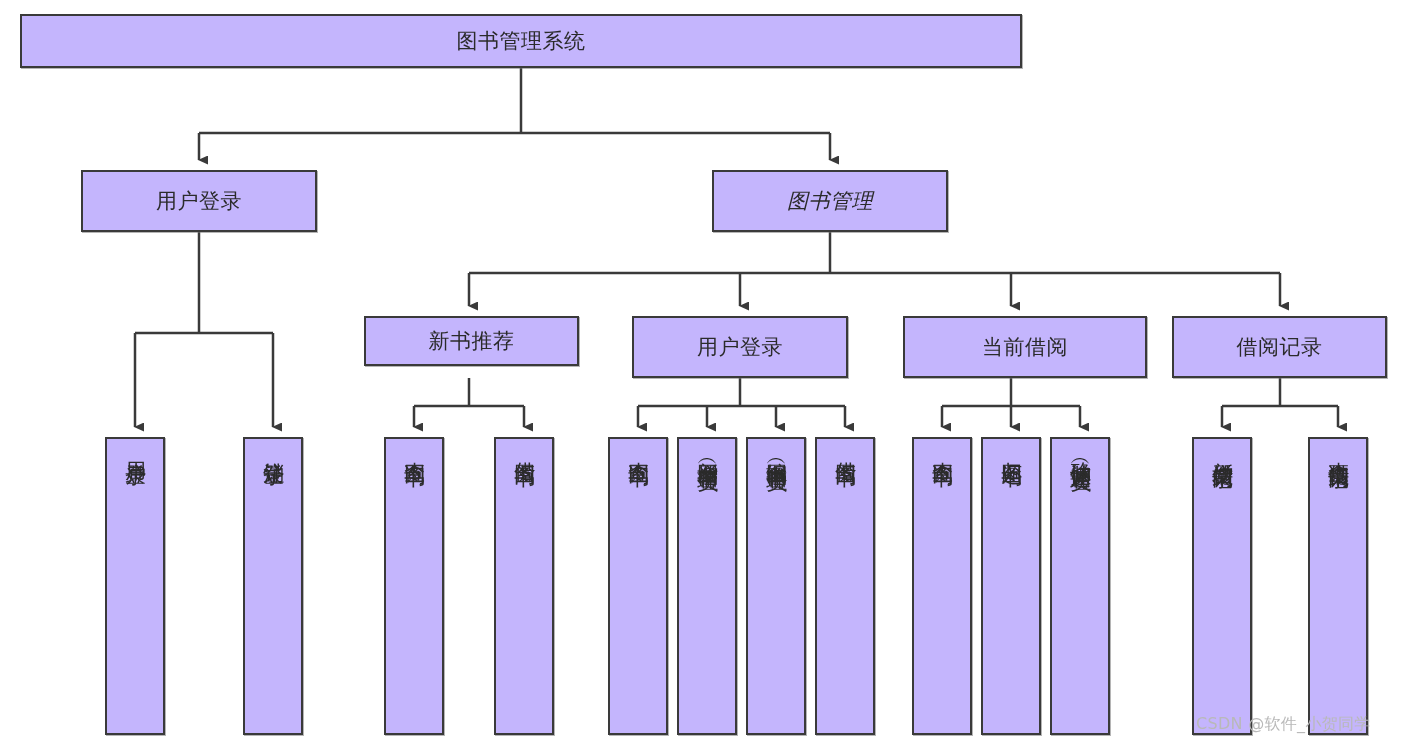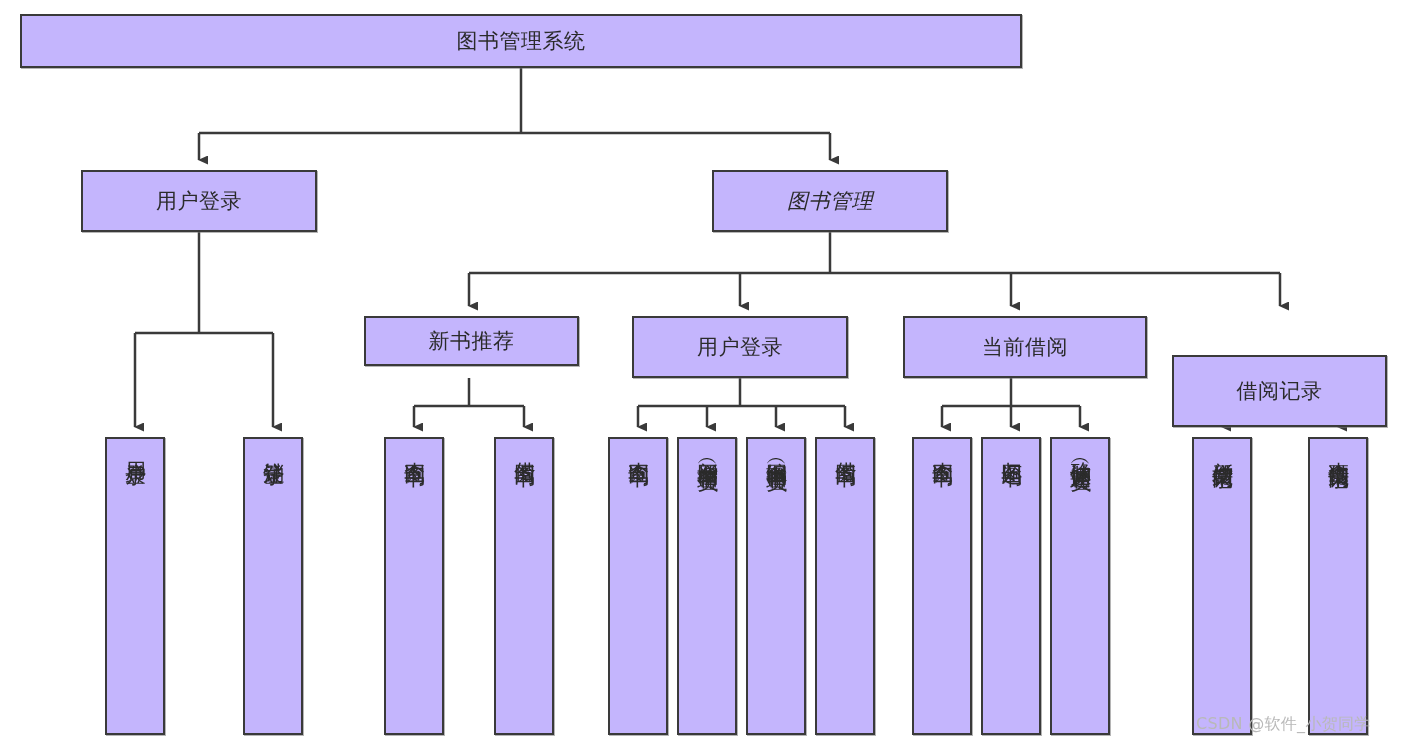--- a/index.html
+++ b/index.html
@@ -140,21 +140,21 @@
 
   <div class="node h" style="left:352px; top:316px; width:215px; height:50px;margin-left:12px;">
     <span class="label">新书推荐</span>
   </div>
   <div class="node h" style="left:632px; top:316px; width:216px; height:62px;">
     <span class="label">用户登录</span>
   </div>
   <div class="node h" style="left:903px; top:316px; width:244px; height:62px;">
     <span class="label">当前借阅</span>
   </div>
-  <div class="node h" style="left:1172px; top:316px; width:215px; height:72px;margin-top:39px;">
+  <div class="node h" style="left:1172px; top:316px; width:215px; height:62px;">
     <span class="label">借阅记录</span>
   </div>
 
   <div class="node v" style="left:105px; top:437px; width:60px; height:298px;">
     <span class="label">用户登录</span>
   </div>
   <div class="node v" style="left:243px; top:437px; width:60px; height:298px;">
     <span class="label">注销登录</span>
   </div>
 

